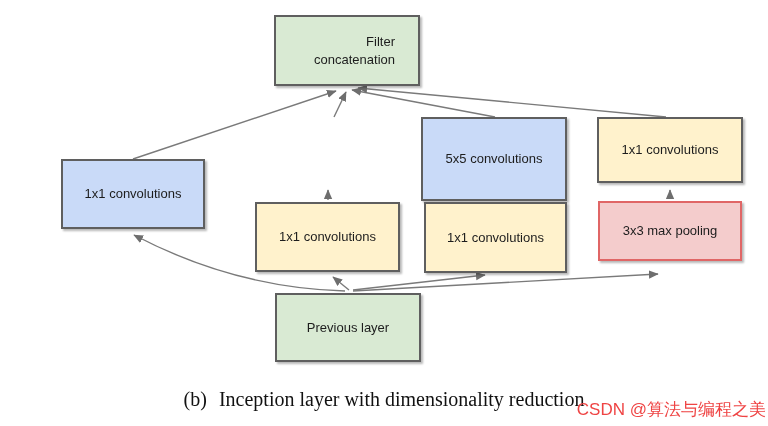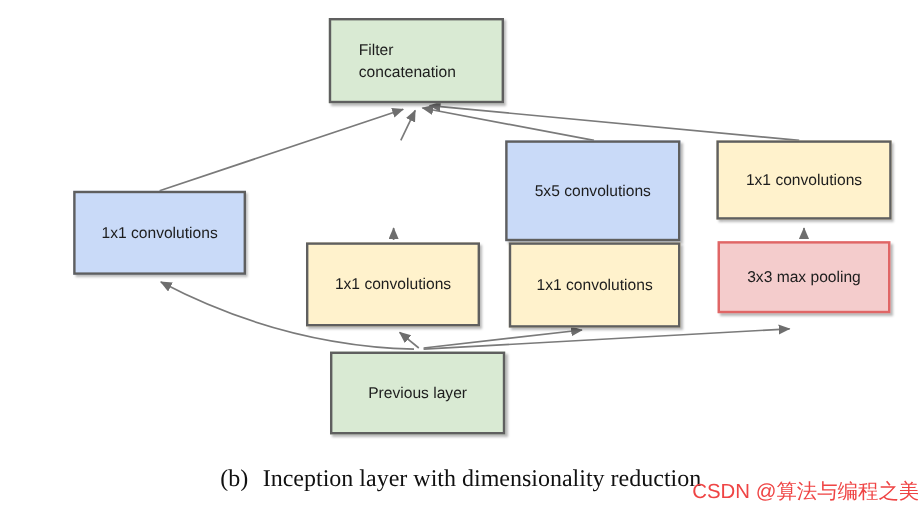--- a/index.html
+++ b/index.html
@@ -19,21 +19,21 @@
     width: 768px; height: 426px;
     pointer-events: none;
   }
 
   .node {
     position: absolute;
     box-sizing: border-box;
     display: flex;
     align-items: center;
     justify-content: center;
-    text-align: left;
+    text-align: right;
     font-size: 13px;
     line-height: 1.35;
     color: #1d1d1d;
     border: 2px solid #5f5f5f;
     box-shadow: 2px 2px 2px rgba(0,0,0,0.28);
   }
   .node .label { display: inline-block; }
 
   .fill-green  { background: #d9ead3; }
   .fill-blue   { background: #c9daf8; }

